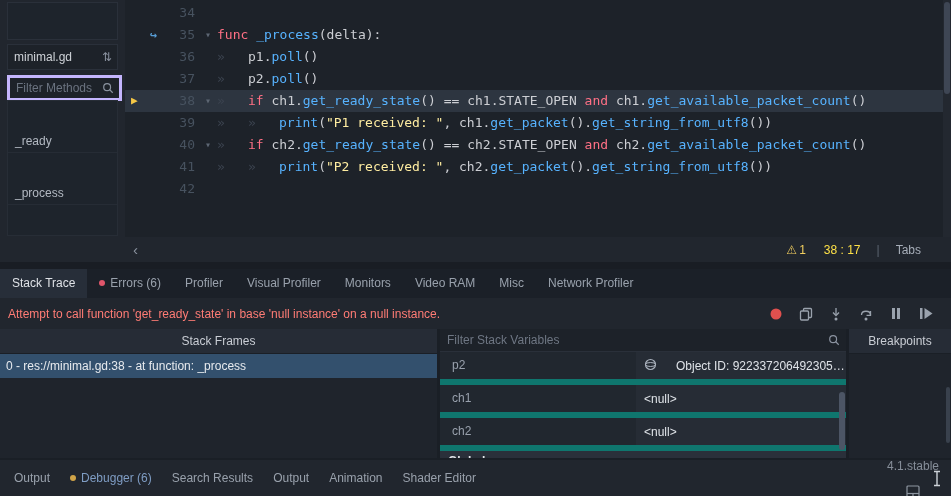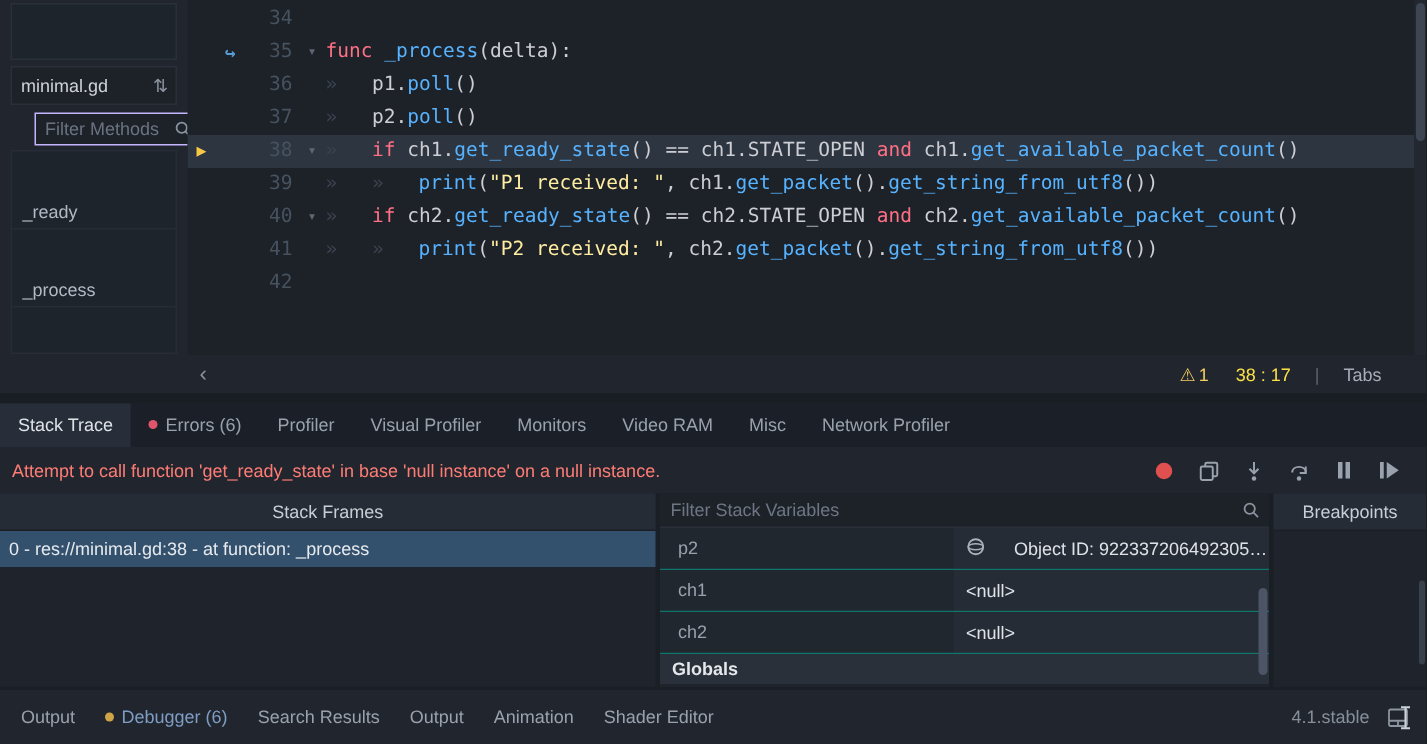--- a/index.html
+++ b/index.html
@@ -5,21 +5,21 @@
   html,body{margin:0;padding:0;background:#14181e;}
   #app{position:relative;width:951px;height:496px;background:#21262e;overflow:hidden;
        font-family:"Liberation Sans","DejaVu Sans",sans-serif;color:#ccced3;font-size:12px;}
 
   
   .left-dock{position:absolute;left:0;top:0;width:125px;height:262px;background:#21262e;}
   .scripts-box{position:absolute;left:7px;top:2px;width:109px;height:36px;background:#1e242c;border:1px solid #2a303a;}
   .scriptname-box{position:absolute;left:7px;top:44px;width:109px;height:24px;background:#1d2229;border:1px solid #2a303a;display:flex;align-items:center;}
   .scriptname-box .name{flex:1;padding-left:6px;color:#ced2d7;white-space:nowrap;overflow:hidden;}
   .sort-btn{width:20px;text-align:center;color:#8b93a0;font-size:12px;}
-  .filter-box{position:absolute;left:23px;top:75px;width:109px;height:20px;background:#1d2229;border:1px solid #c4b5fd;display:flex;align-items:center;}
+  .filter-box{position:absolute;left:7px;top:75px;width:109px;height:20px;background:#1d2229;border:3px solid #c4b5fd;display:flex;align-items:center;}
   .filter-box .placeholder{flex:1;padding-left:6px;color:#6b7380;white-space:nowrap;overflow:hidden;}
   .filter-box svg{margin-right:5px;flex:none;}
   .methods-box{position:absolute;left:7px;top:100px;width:109px;height:134px;background:#1e242c;border:1px solid #272d36;}
   .method-item{height:22px;line-height:22px;padding-left:7px;color:#b3b9c2;border-bottom:1px solid #262c35;margin-top:29px;}
 
   
   .editor{position:absolute;left:125px;top:0;width:826px;height:237px;background:#1d2229;overflow:hidden;}
   #code-lines{position:absolute;left:0;top:2px;right:8px;}
   .code-line{display:flex;height:22px;line-height:22px;font-family:"DejaVu Sans Mono",monospace;font-size:13px;}
   .code-line.exec-line{background:#2d3540;}
@@ -62,37 +62,37 @@
 
   
   .panels{position:absolute;left:0;top:329px;width:951px;height:129px;background:#1a1f26;}
   .p-left{position:absolute;left:0;top:0;width:437px;height:129px;background:#1f242c;}
   .p-head{height:24px;line-height:24px;text-align:center;background:#262c36;color:#c9cdd4;border-bottom:1px solid #1a1f26;}
   .frame-row{height:24px;line-height:24px;background:#33506d;color:#e7eaee;padding-left:6px;white-space:nowrap;overflow:hidden;}
   .p-mid{position:absolute;left:440px;top:0;width:406px;height:129px;background:#1f242c;}
   .filter-vars{height:22px;background:#1d2229;border-bottom:1px solid #2a303a;display:flex;align-items:center;}
   .filter-vars .placeholder{flex:1;padding-left:7px;color:#6e7683;}
   .filter-vars svg{margin-right:6px;flex:none;}
-  .var-row{display:flex;height:27px;border-bottom:1px solid #0f766e;}
+  .var-row{display:flex;height:27px;border-bottom:6px solid #0f766e;}
   .var-name{width:196px;flex:none;background:#21272f;color:#99a1ad;line-height:26px;padding-left:12px;box-sizing:border-box;}
   .var-val{flex:1;background:#262c35;color:#dfe3e8;display:flex;align-items:center;gap:19px;padding-left:8px;white-space:nowrap;overflow:hidden;}
   .globals-row{height:20px;line-height:20px;background:#2a303a;color:#e4e7eb;font-weight:bold;padding-left:8px;}
   .mid-scroll{position:absolute;right:0;top:23px;width:8px;height:106px;}
   .mid-scroll .thumb{position:absolute;left:1px;top:40px;width:6px;height:58px;background:#4c5565;border-radius:3px;}
   .p-right{position:absolute;left:849px;top:0;width:102px;height:129px;background:#1f242c;}
   .right-scroll{position:absolute;right:0;top:24px;width:6px;height:105px;}
   .right-scroll .thumb{position:absolute;left:1px;top:34px;width:4px;height:56px;background:#39414d;border-radius:2px;}
 
   
   .statusbar{position:absolute;left:0;top:458px;width:951px;height:38px;background:#21262e;border-top:2px solid #1a1f26;box-sizing:border-box;display:flex;align-items:center;}
   #sb-items{display:flex;align-items:flex-end;padding-left:4px;}
   .sb-item{padding:0 10px;color:#99a1ac;white-space:nowrap;}
   .sb-item.active{color:#7f9dc4;}
   .sb-dot{display:inline-block;width:6px;height:6px;border-radius:50%;background:#cfa348;margin-right:5px;vertical-align:1px;}
-  .sb-right{margin-left:auto;display:flex;align-items:center;gap:12px;padding-right:12px;}
+  .sb-right{margin-left:auto;display:flex;align-items:center;gap:12px;padding-right:12px;flex-direction:column;}
   .version{color:#868e99;}
   .ibeam{position:absolute;left:932px;top:470px;}
 </style>
 </head>
 <body>
 
 <div id="app">
 
   <div class="left-dock">
     <div class="scripts-box"></div>

